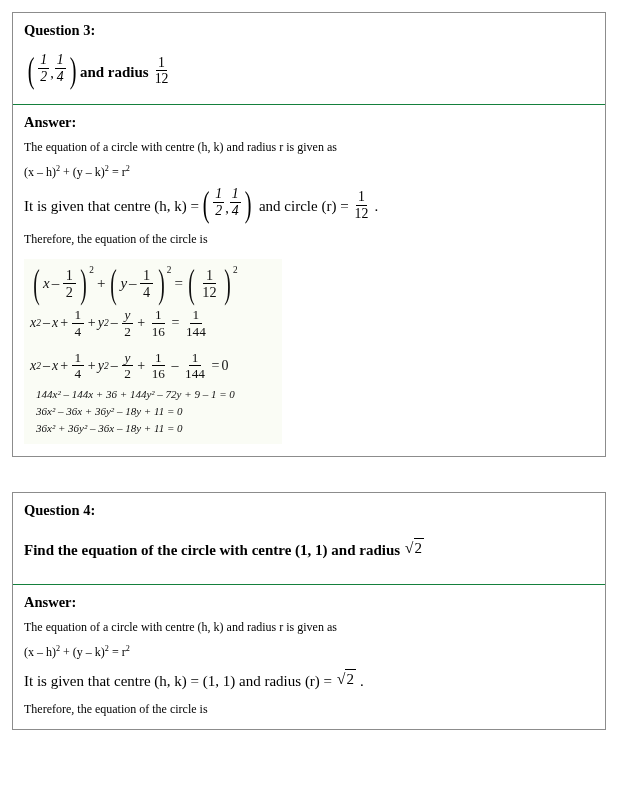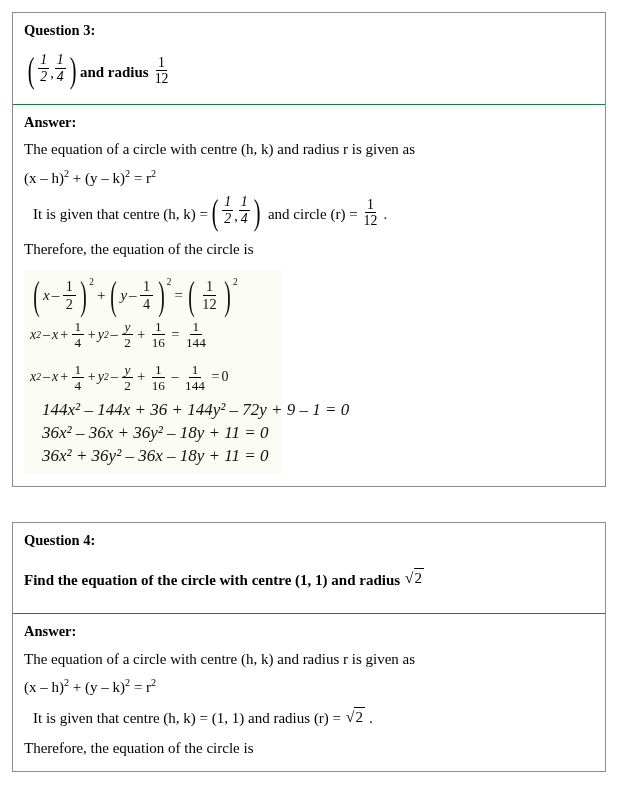--- a/index.html
+++ b/index.html
@@ -50,31 +50,31 @@
     font-size: 15px;
     line-height: 1.25;
     margin: 18px 0 6px 0;
     display: flex;
     align-items: center;
     flex-wrap: wrap;
   }
   .qtext.plain { margin-top: 20px; margin-bottom: 14px; align-items: flex-end; }
 
   p.line {
-    font-size: 15px;
+    font-size: 12px;
     line-height: 1.3;
     margin: 0 0 11px 0;
   }
   p.line:last-child { margin-bottom: 2px; }
   p.tight { margin-bottom: 9px; }
 
   .given-line {
     font-size: 15px;
     line-height: 1.3;
-    margin: 0 0 10px 9px;
+    margin: 0 0 10px 0;
     display: flex;
     align-items: center;
     flex-wrap: wrap;
     text-align: center;
   }
 
   sup { font-size: 0.68em; vertical-align: super; line-height: 0; }
 
   
   .frac {
@@ -153,21 +153,21 @@
     font-style: italic;
     display: flex;
     align-items: center;
     white-space: nowrap;
     line-height: 1;
     color: #111;
   }
   .eq-first { margin: 2px 0 9px 2px; font-size: 15px; }
   .eq-second { margin: 0 0 13px 2px; }
   .eq-third  { margin: 0 0 9px 2px; }
-  .eq-flat   { margin: 0 0 6px 14px; font-size: 17px; }
+  .eq-flat   { margin: 0 0 6px 8px; font-size: 11px; }
   .eq-flat:last-child { margin-bottom: 0; }
 
   .op { font-style: normal; padding: 0 2px; }
   .num-up { font-style: normal; }
 
   
   .grp {
     display: inline-flex;
     align-items: center;
   }

